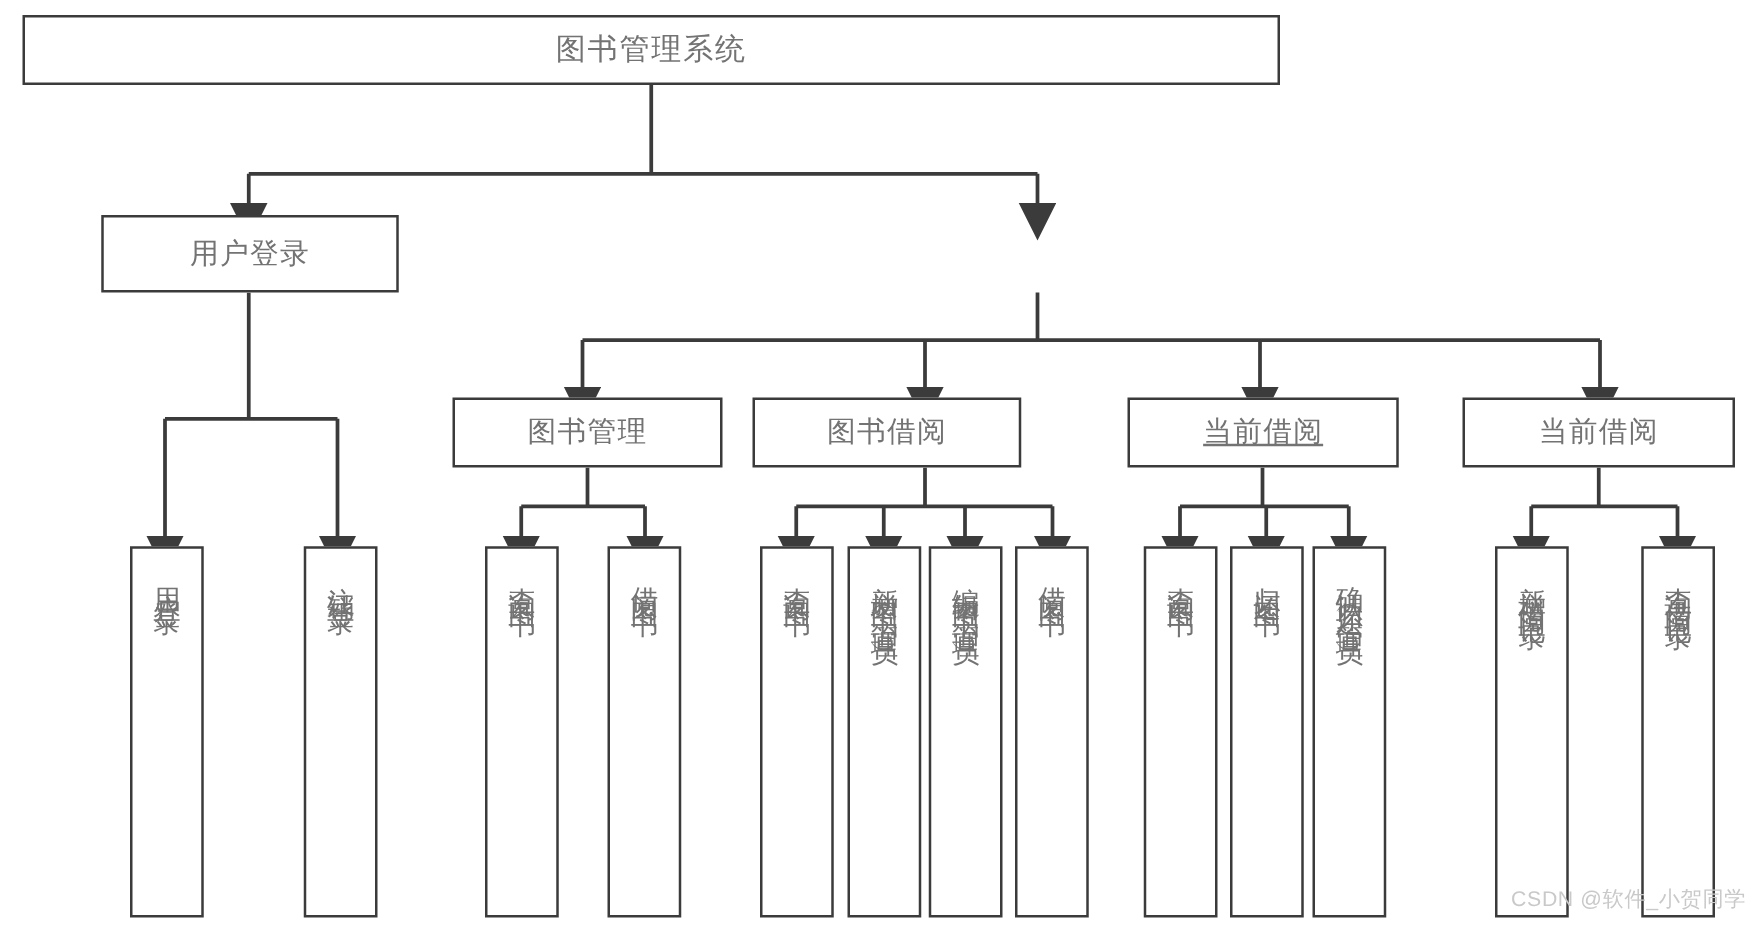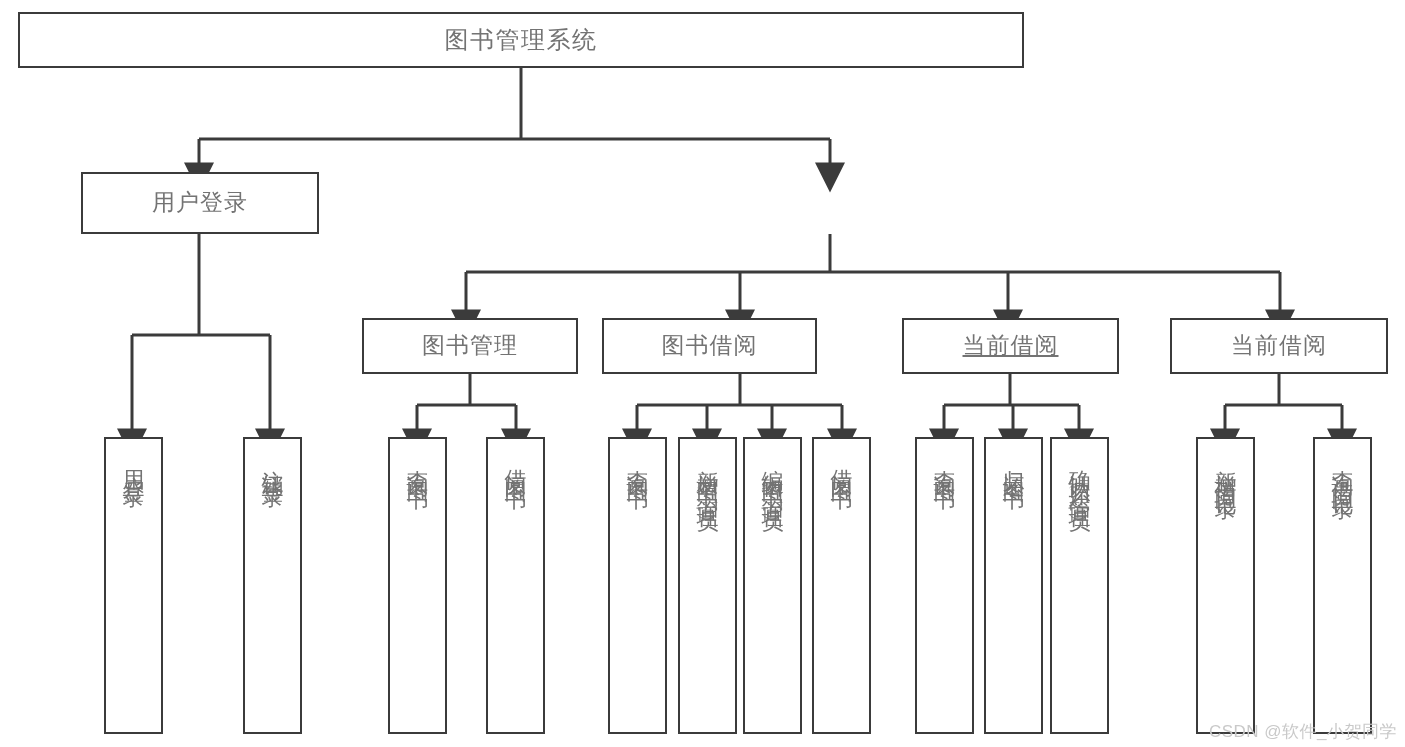--- a/index.html
+++ b/index.html
@@ -62,21 +62,21 @@
     writing-mode: vertical-rl;
     text-orientation: upright;
     font-size: 22px;
     letter-spacing: 6px;
     line-height: 1;
     white-space: nowrap;
   }
   .watermark {
     position: absolute;
     right: 8px;
-    bottom: 4px;
+    bottom: 16px;
     font-size: 17px;
     color: #c9c9c9;
     letter-spacing: 0.5px;
     z-index: 3;
     white-space: nowrap;
   }
 </style>
 </head>
 <body>
 

